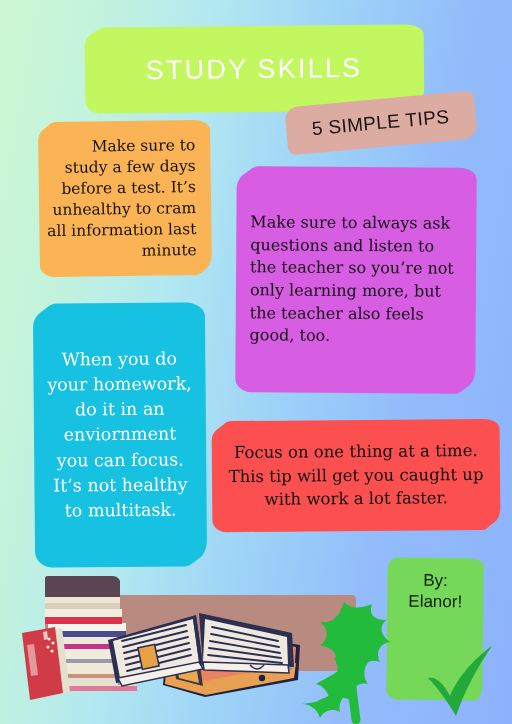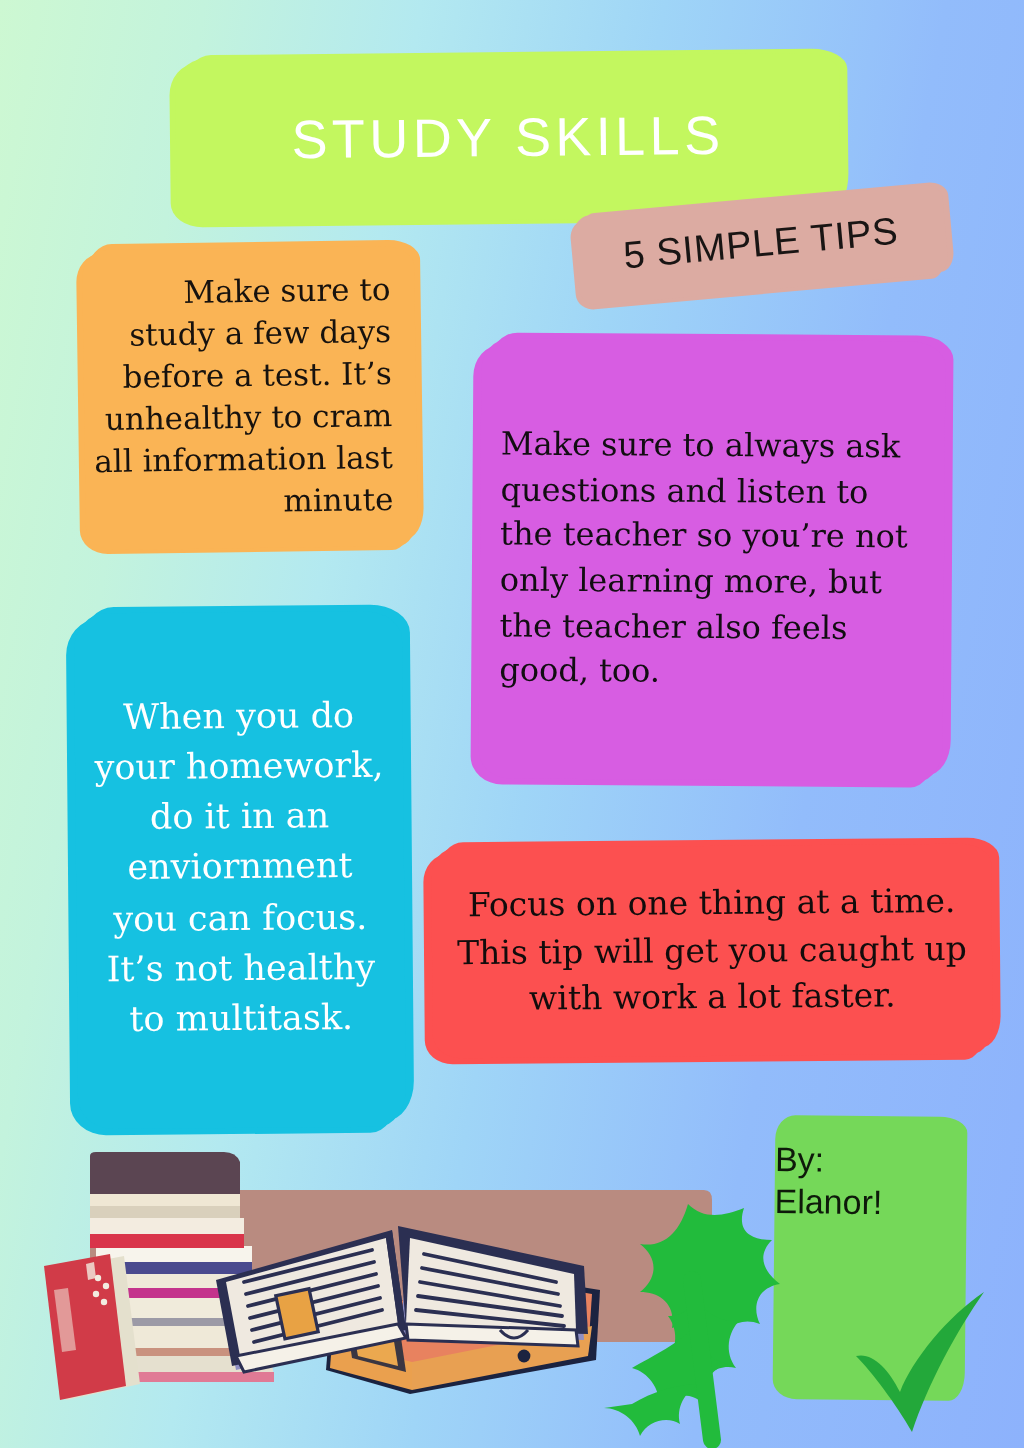--- a/index.html
+++ b/index.html
@@ -168,21 +168,21 @@
     border-radius: 10px 14px 8px 12px / 12px 8px 14px 10px;
     transform: rotate(0.6deg);
     align-items: flex-start;
     padding-top: 12px;
   }
   #author-text {
     color: #0e1a0a;
     font-family: "Liberation Sans", sans-serif;
     font-size: 17px;
     line-height: 1.25;
-    text-align: left;
+    text-align: center;
   }
   #check-mark {
     position: absolute;
     left: 422px;
     top: 640px;
     width: 78px;
     height: 82px;
     z-index: 4;
     pointer-events: none;
   }

